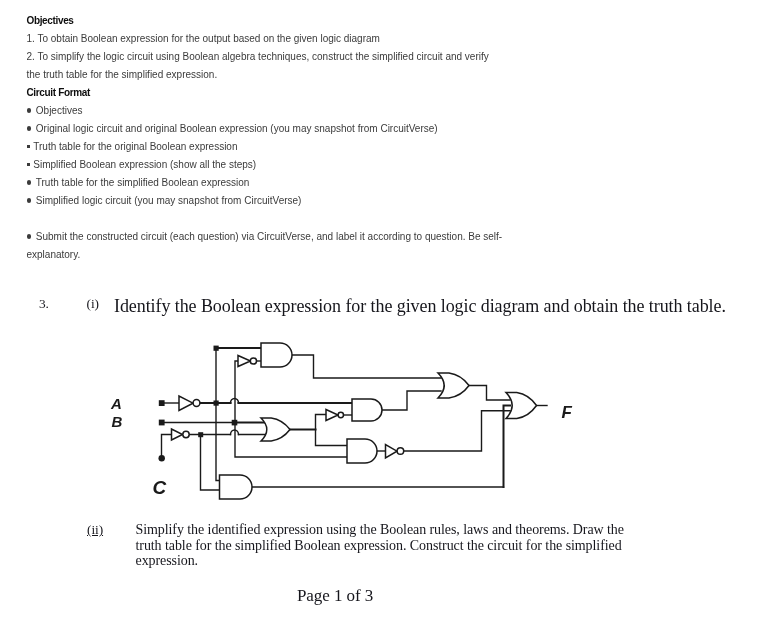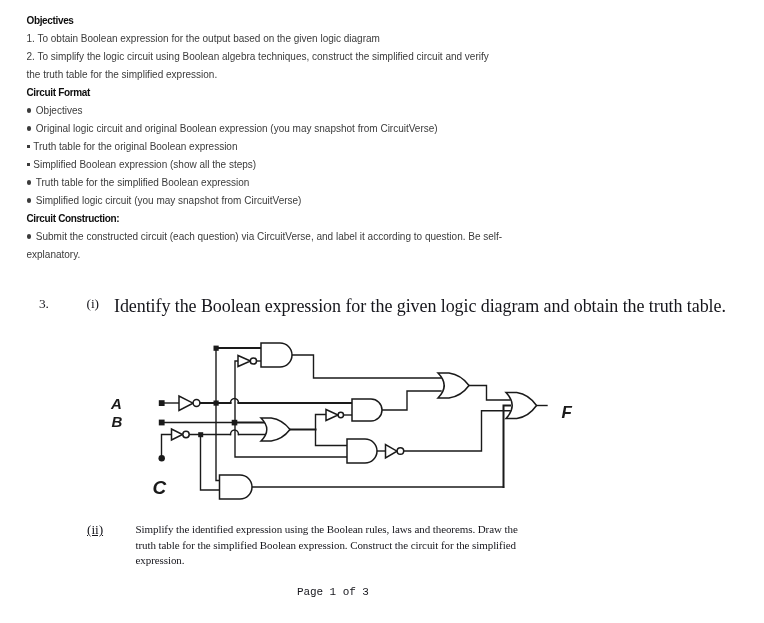--- a/index.html
+++ b/index.html
@@ -22,32 +22,32 @@
 1. To obtain Boolean expression for the output based on the given logic diagram<br>
 2. To simplify the logic circuit using Boolean algebra techniques, construct the simplified circuit and verify<br>
 the truth table for the simplified expression.<br>
 <b>Circuit Format</b><br>
 <span class="bul"></span>Objectives<br>
 <span class="bul"></span>Original logic circuit and original Boolean expression (you may snapshot from CircuitVerse)<br>
 <span class="sbul"></span>Truth table for the original Boolean expression<br>
 <span class="sbul"></span>Simplified Boolean expression (show all the steps)<br>
 <span class="bul"></span>Truth table for the simplified Boolean expression<br>
 <span class="bul"></span>Simplified logic circuit (you may snapshot from CircuitVerse)<br>
-<b>Circuit Construction:</b><br>
+<br>
 <span class="bul"></span>Submit the constructed circuit (each question) via CircuitVerse, and label it according to question. Be self-<br>
 explanatory.
 </div>
 
 <div class="abs serif" style="left:39px;top:296.3px;font-size:13.4px;">3.</div>
 <div class="abs serif" style="left:86.5px;top:296.3px;font-size:13.4px;">(i)</div>
 <div class="abs serif" style="left:114px;top:296.3px;font-size:18px;">Identify the Boolean expression for the given logic diagram and obtain the truth table.</div>
 
 <div class="abs serif" style="left:87px;top:522px;font-size:13.4px;line-height:15.65px;text-decoration:underline;">(ii)</div>
-<div class="abs serif" style="left:135.5px;top:522px;font-size:11px;line-height:15.65px;">Simplify the identified expression using the Boolean rules, laws and theorems. Draw the<br>truth table for the simplified Boolean expression. Construct the circuit for the simplified<br>expression.</div>
-<div class="abs serif" style="left:297px;top:585.5px;font-size:11px;font-family:Liberation Mono, monospace;">Page 1 of 3</div>
+<div class="abs serif" style="left:135.5px;top:522px;font-size:14px;line-height:15.65px;">Simplify the identified expression using the Boolean rules, laws and theorems. Draw the<br>truth table for the simplified Boolean expression. Construct the circuit for the simplified<br>expression.</div>
+<div class="abs serif" style="left:297px;top:585.5px;font-size:17px;">Page 1 of 3</div>
 
 <svg class="abs" style="left:0;top:0;" width="764" height="623" viewBox="0 0 764 623">
 <g stroke="#1a1a1a" stroke-width="1.4" fill="none" stroke-linecap="square">
 
   <path d="M164,403 H179"></path>
 
   <path d="M200,403 H230.5 M238.5,403 H352" stroke-width="2"></path>
   <path d="M230.5,403 A4,4.5 0 0 1 238.5,403" stroke-width="1.6"></path>
 
   <path d="M216,348 V480.5 M216,480.5 H219.5"></path>

